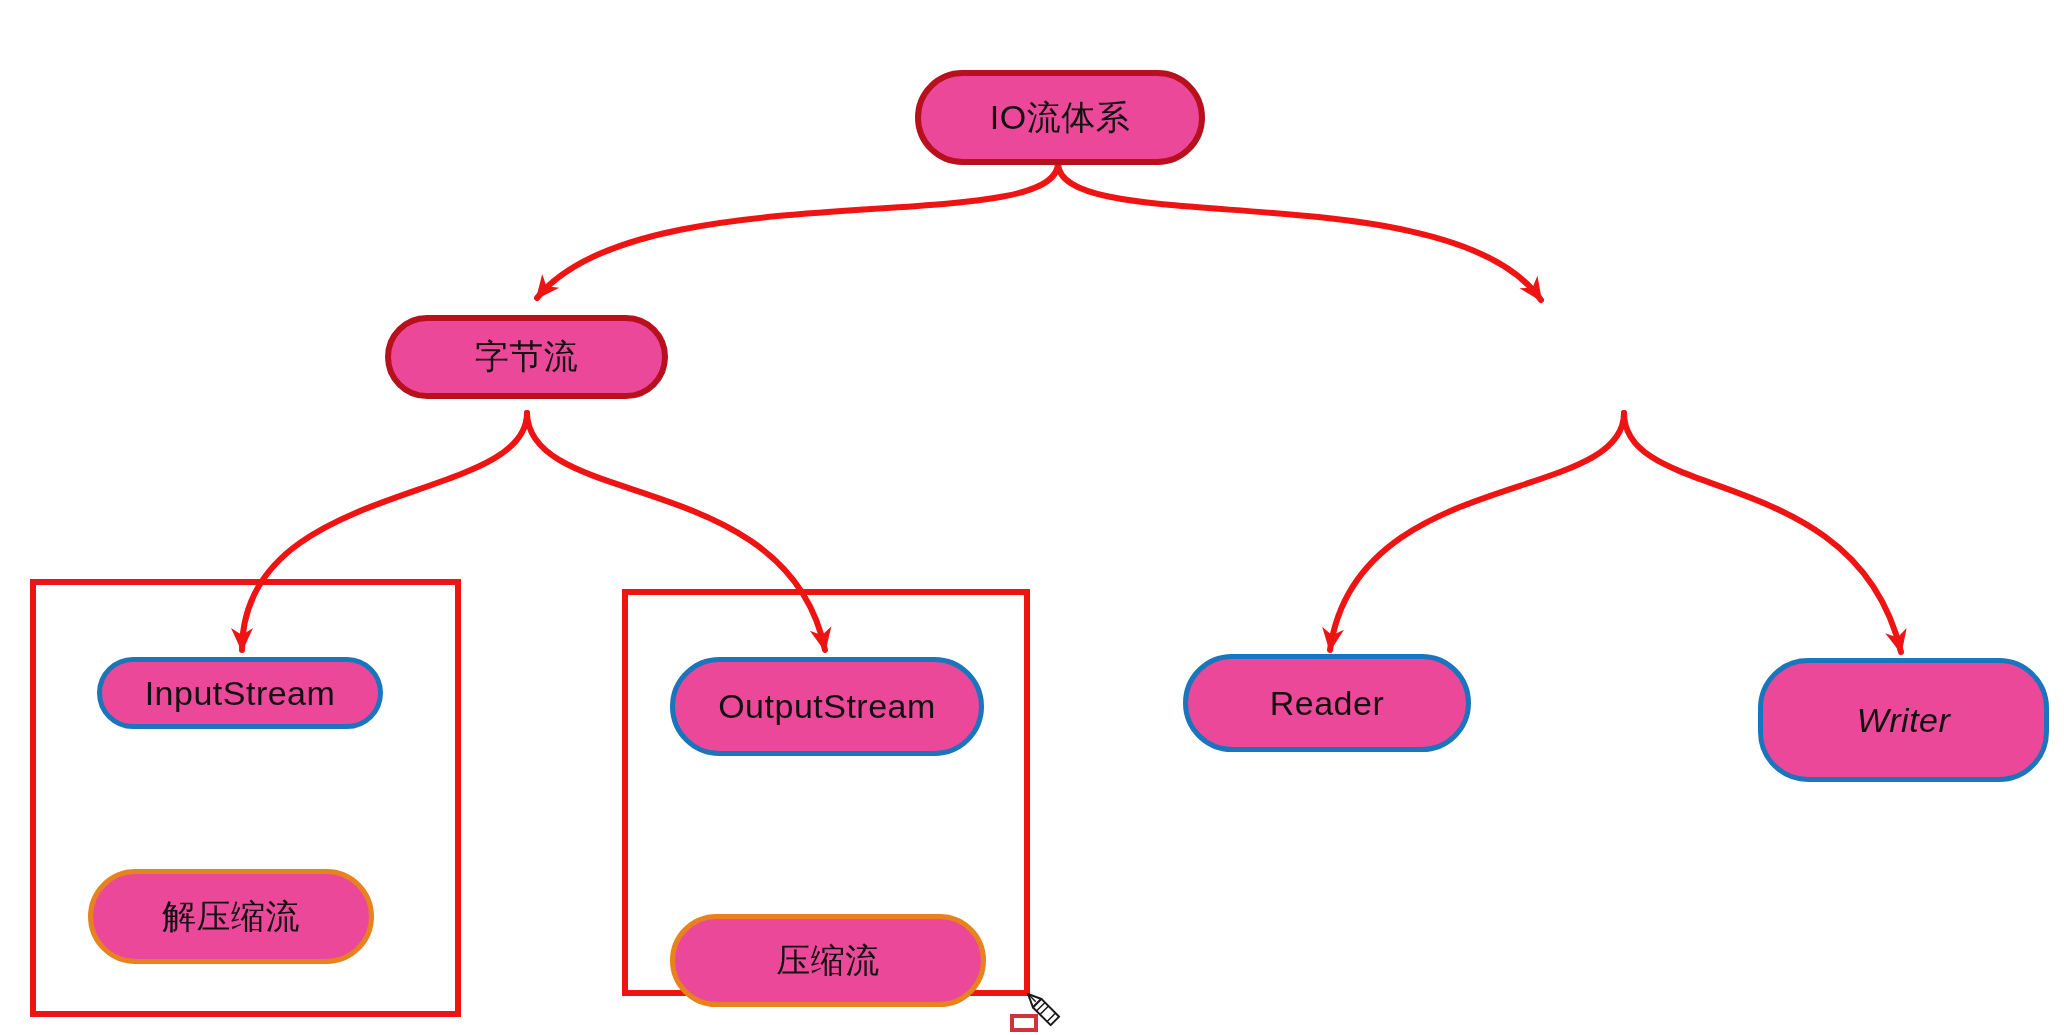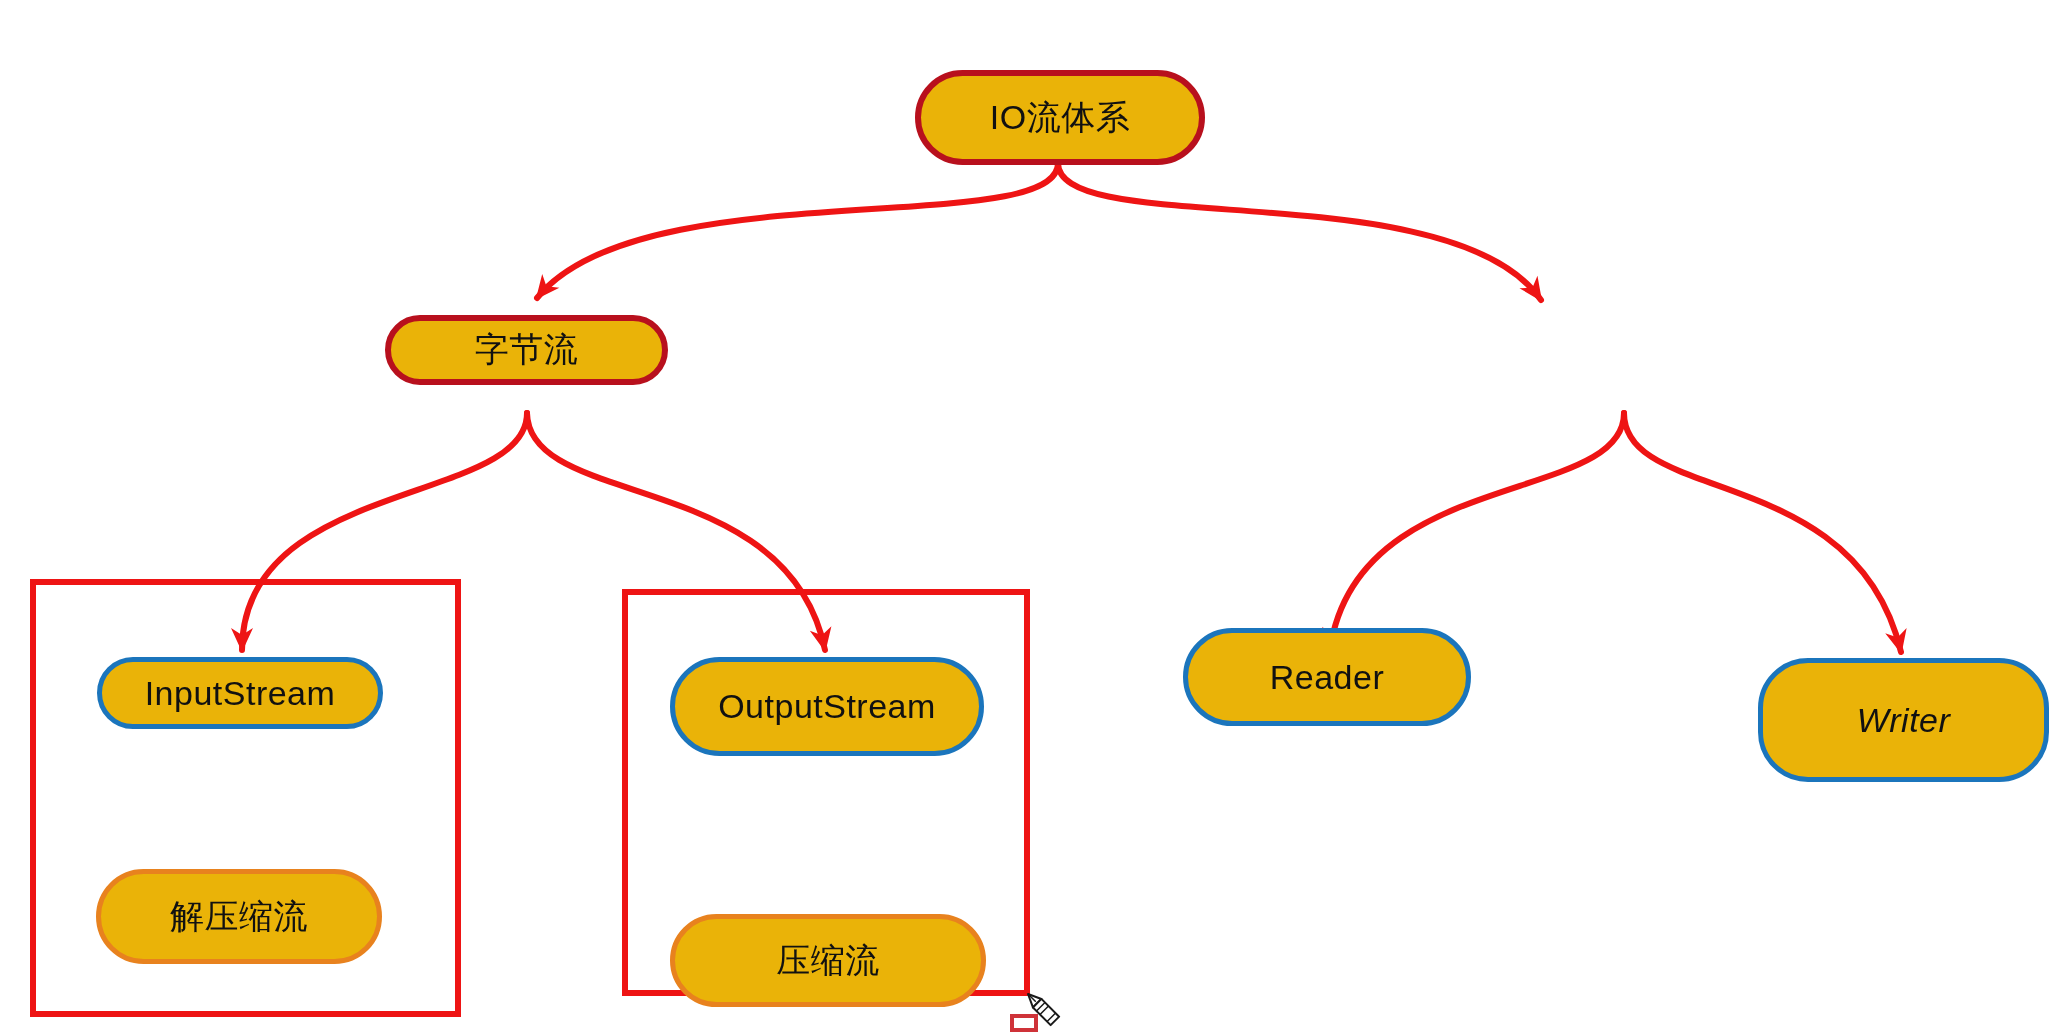--- a/index.html
+++ b/index.html
@@ -18,21 +18,21 @@
   }
   .wires{position:absolute;left:0;top:0;width:2064px;height:1035px;}
   .wires path.connector{fill:none;stroke:var(--connector);stroke-width:6;stroke-linecap:round;}
   .wires .arrowhead{fill:var(--connector);}
   .wires rect.highlight{fill:none;stroke:var(--highlight-box);stroke-width:6;}
   .wires .pencil{fill:#ffffff;stroke:#1a1a1a;stroke-width:2;stroke-linejoin:round;}
   .wires .pencil-line{fill:none;stroke:#1a1a1a;stroke-width:1.5;}
   .wires .shape-chip{fill:#ffffff;stroke:#cf3339;stroke-width:4;}
   .node{
     position:absolute;display:flex;align-items:center;justify-content:center;
-    background:#eab308;border-radius:50px;color:var(--text);
+    background:#ec4899;border-radius:50px;color:var(--text);
     font-size:34px;font-weight:500;letter-spacing:0.5px;white-space:nowrap;
     box-sizing:border-box;
   }
   .node--branch{border:6px solid var(--branch-node-border);}
   .node--leaf{border:5px solid var(--leaf-node-border);}
   .node--extra{border:5px solid var(--extra-node-border);}
 </style>
 </head>
 <body>
 
@@ -62,42 +62,42 @@
       <path class="pencil-line" d="M0,0 L0,11"></path>
     </g>
 
     <rect class="shape-chip" x="1012" y="1016" width="24" height="14"></rect>
   </svg>
 
   <div class="node node--branch" style="left:915px;top:70px;width:290px;height:95px;">
     <span>IO流体系</span>
   </div>
 
-  <div class="node node--branch" style="left:385px;top:315px;width:283px;height:70px;">
+  <div class="node node--branch" style="left:385px;top:315px;width:283px;height:84px;">
     <span>字节流</span>
   </div>
 
 
   <div class="node node--leaf" style="left:97px;top:657px;width:286px;height:72px;">
     <span>InputStream</span>
   </div>
 
   <div class="node node--leaf" style="left:670px;top:657px;width:314px;height:99px;">
     <span>OutputStream</span>
   </div>
 
-  <div class="node node--leaf" style="left:1183px;top:628px;width:288px;height:98px;">
+  <div class="node node--leaf" style="left:1183px;top:654px;width:288px;height:98px;">
     <span>Reader</span>
   </div>
 
   <div class="node node--leaf" style="left:1758px;top:658px;width:291px;height:124px;font-style:italic;">
     <span>Writer</span>
   </div>
 
-  <div class="node node--extra" style="left:96px;top:869px;width:286px;height:95px;">
+  <div class="node node--extra" style="left:88px;top:869px;width:286px;height:95px;">
     <span>解压缩流</span>
   </div>
 
   <div class="node node--extra" style="left:670px;top:870px;width:316px;height:93px;margin-top:44px;">
     <span>压缩流</span>
   </div>
 
 </div>
 
 </body></html>

